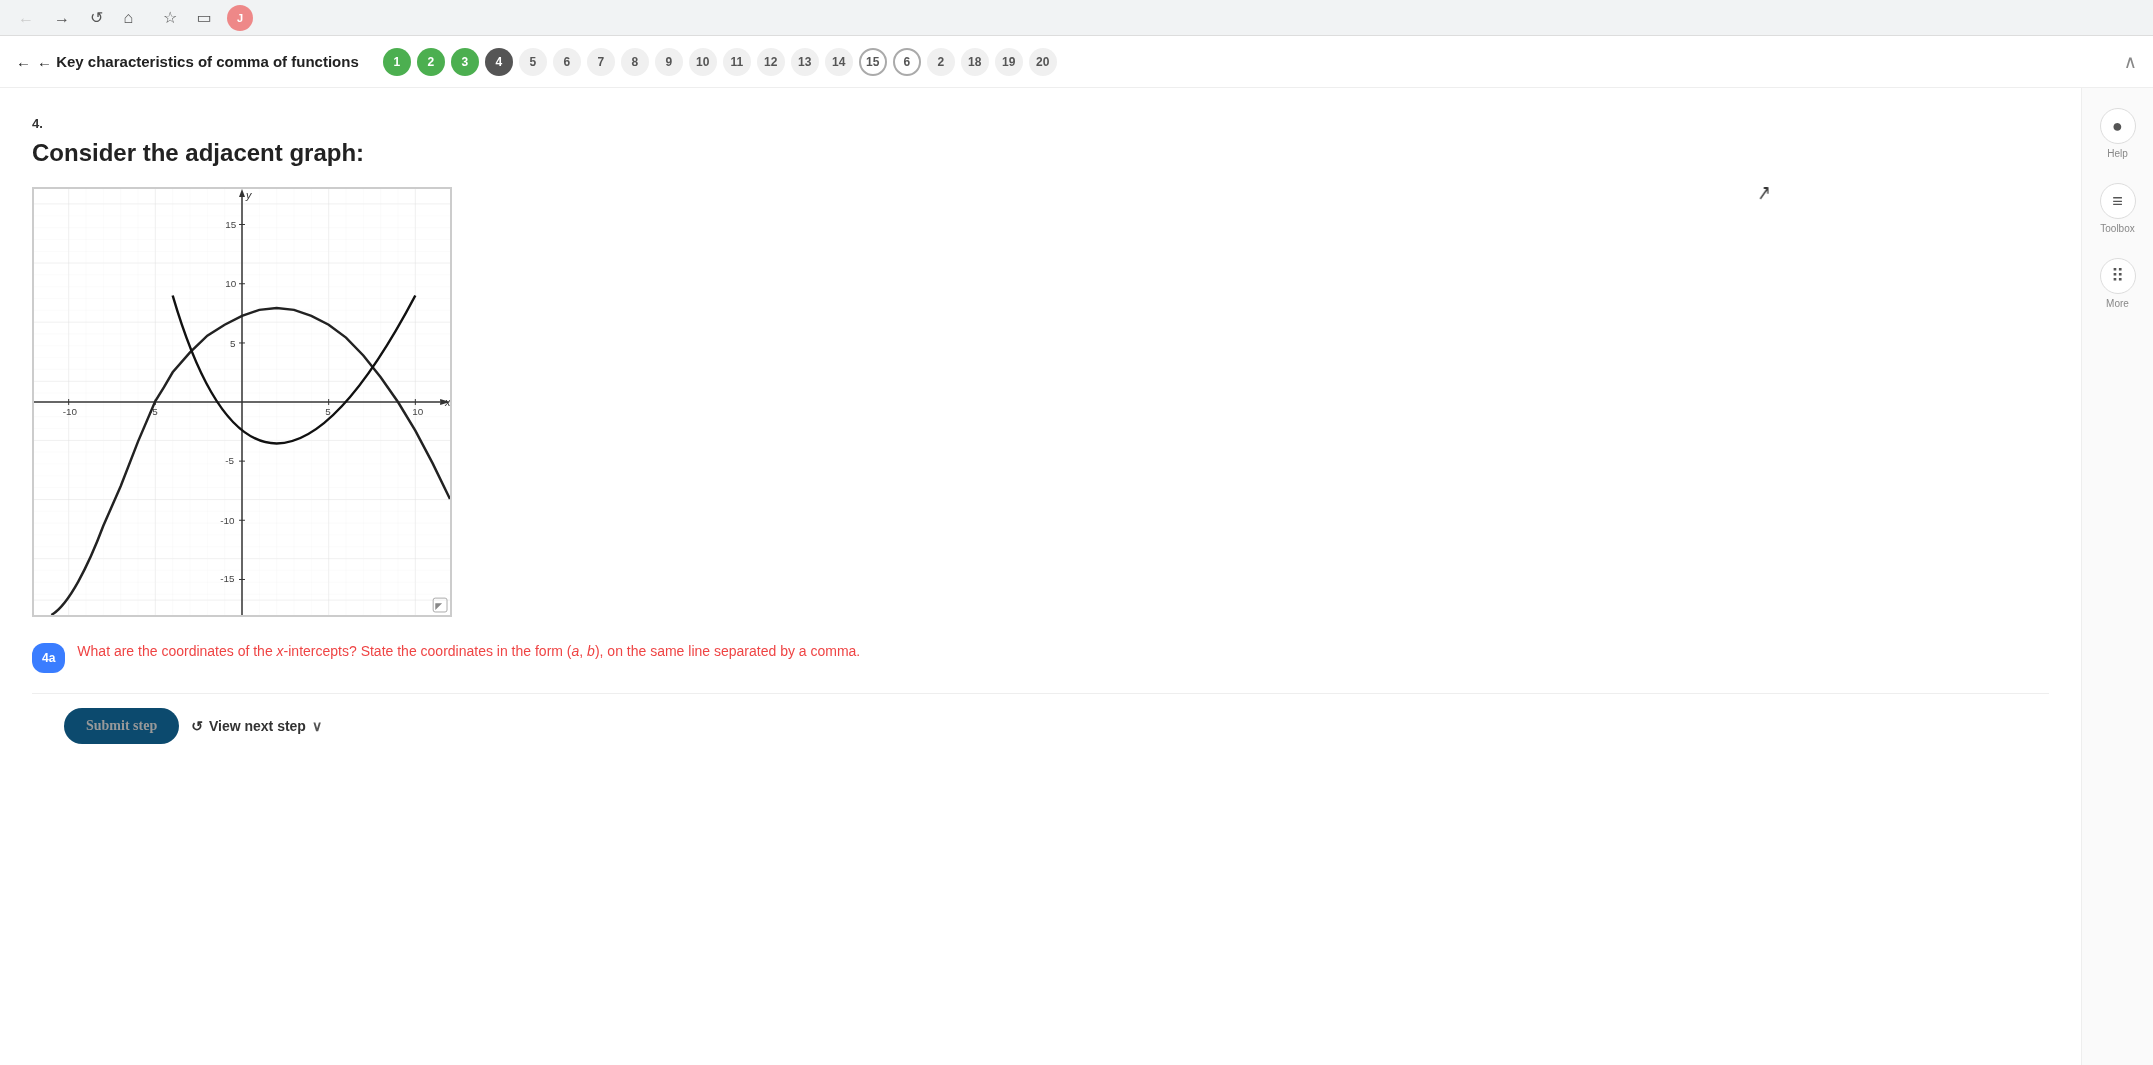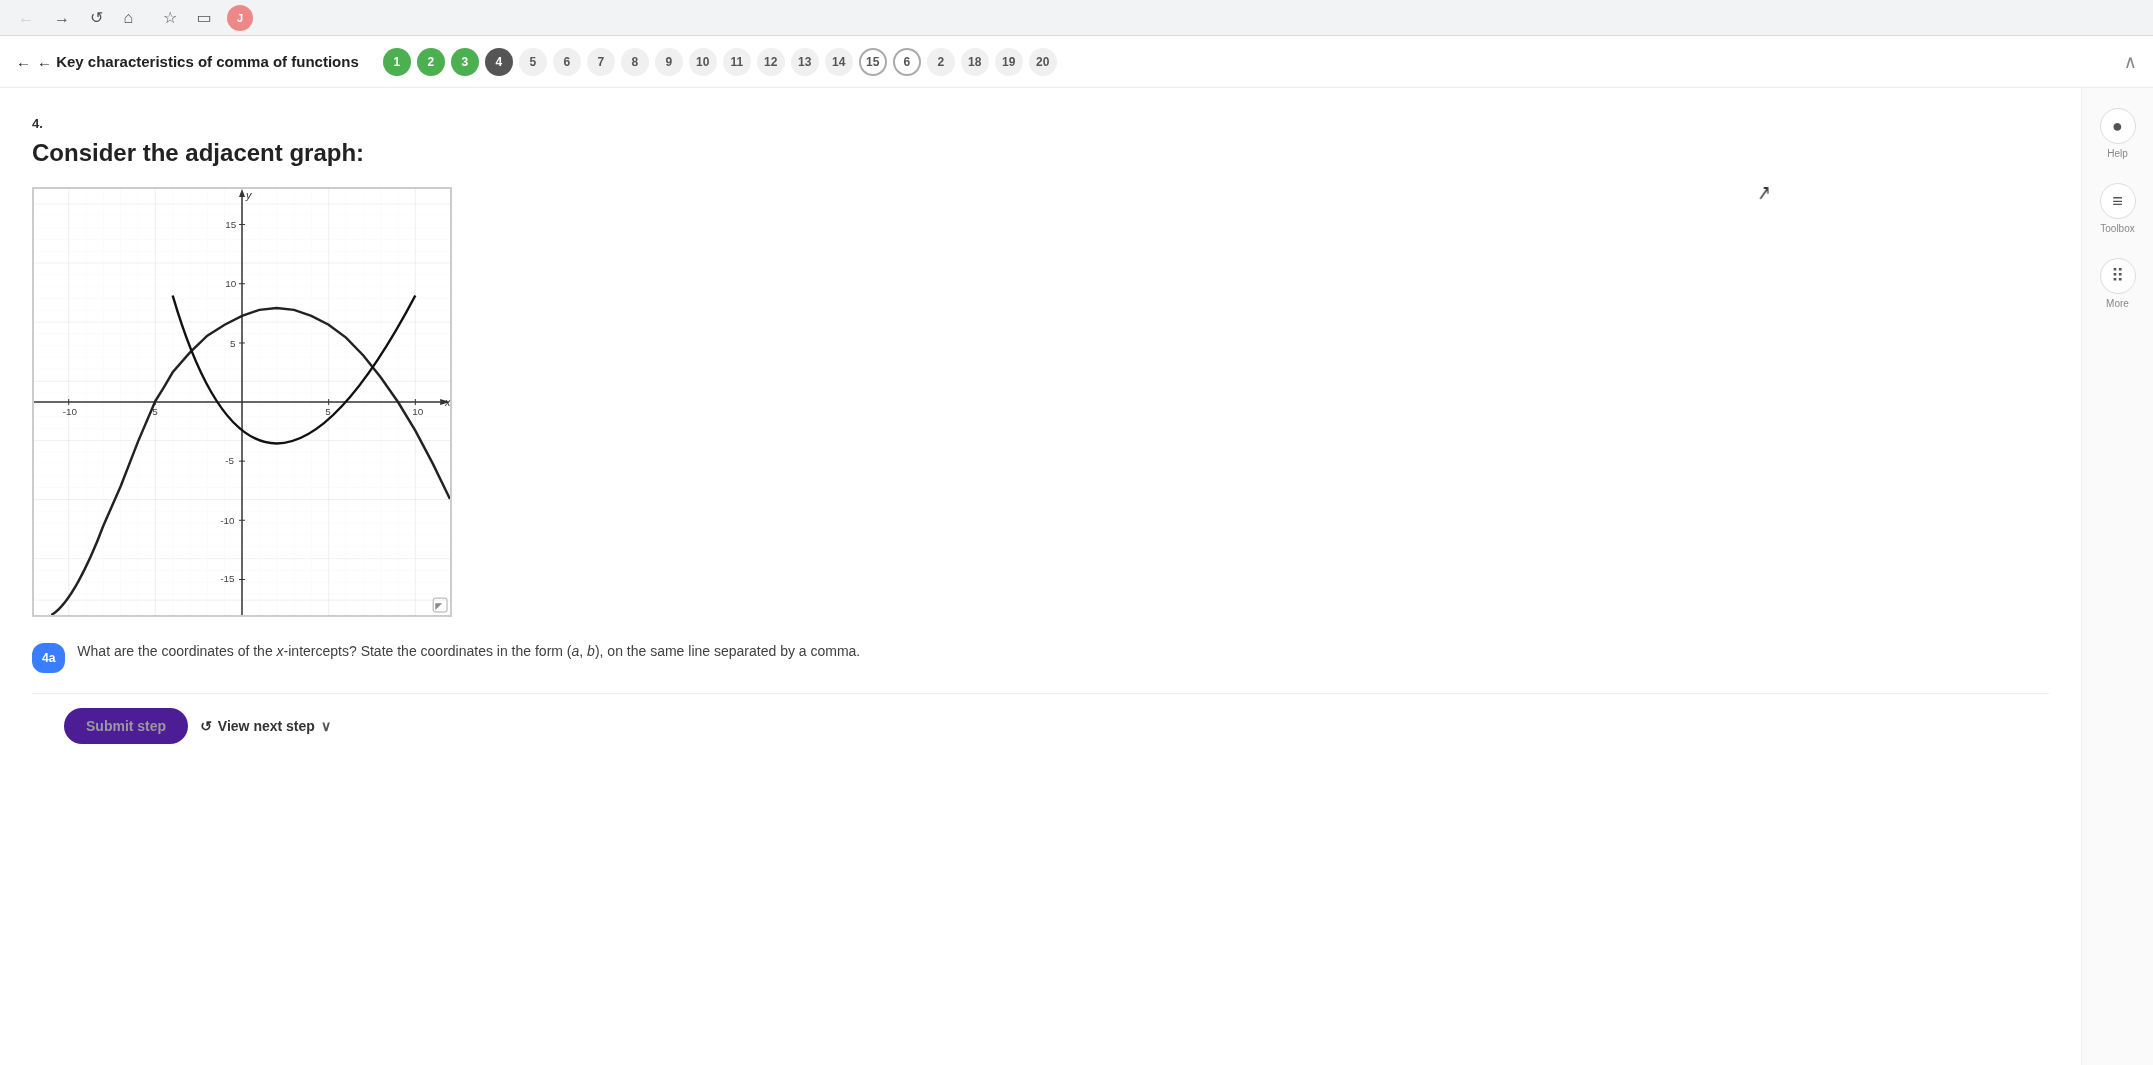--- a/index.html
+++ b/index.html
@@ -58,30 +58,30 @@
     .graph-svg { width: 100%; height: 100%; }
 
     
     .sub-question {
       display: flex; align-items: flex-start; gap: 12px; margin-top: 24px; margin-bottom: 20px;
     }
     .sub-badge {
       background: #3a7dff; color: #fff; font-size: 12px; font-weight: bold;
       border-radius: 12px; padding: 8px 10px; white-space: nowrap; flex-shrink: 0; margin-top: 2px;
     }
-    .sub-question-text { font-size: 14px; color: #404040; line-height: 1.5; }
+    .sub-question-text { font-size: 14px; color: #ef4444; line-height: 1.5; }
 
     
     .bottom-bar {
       display: flex; align-items: center; gap: 12px; padding: 14px 32px;
       border-top: 1px solid #eee; background: #fff;
     }
     .submit-btn {
-      background: #4c1d95; color: #999; font-size: 14px; font-weight: 600;
-      border: none; border-radius: 20px; padding: 10px 22px; cursor: pointer;
+      background: #0c4a6e; color: #999; font-size: 14px; font-weight: 600;
+      border: none; border-radius: 20px; padding: 10px 22px; cursor: pointer; font-family: Liberation Serif, serif;
     }
     .view-next-btn {
       display: flex; align-items: center; gap: 6px;
       background: none; border: none; color: #333; font-size: 14px; font-weight: 600; cursor: pointer;
     }
     .view-next-chevron { font-size: 14px; color: #555; }
 
     
     .right-sidebar {
       width: 72px; display: flex; flex-direction: column; align-items: center;

